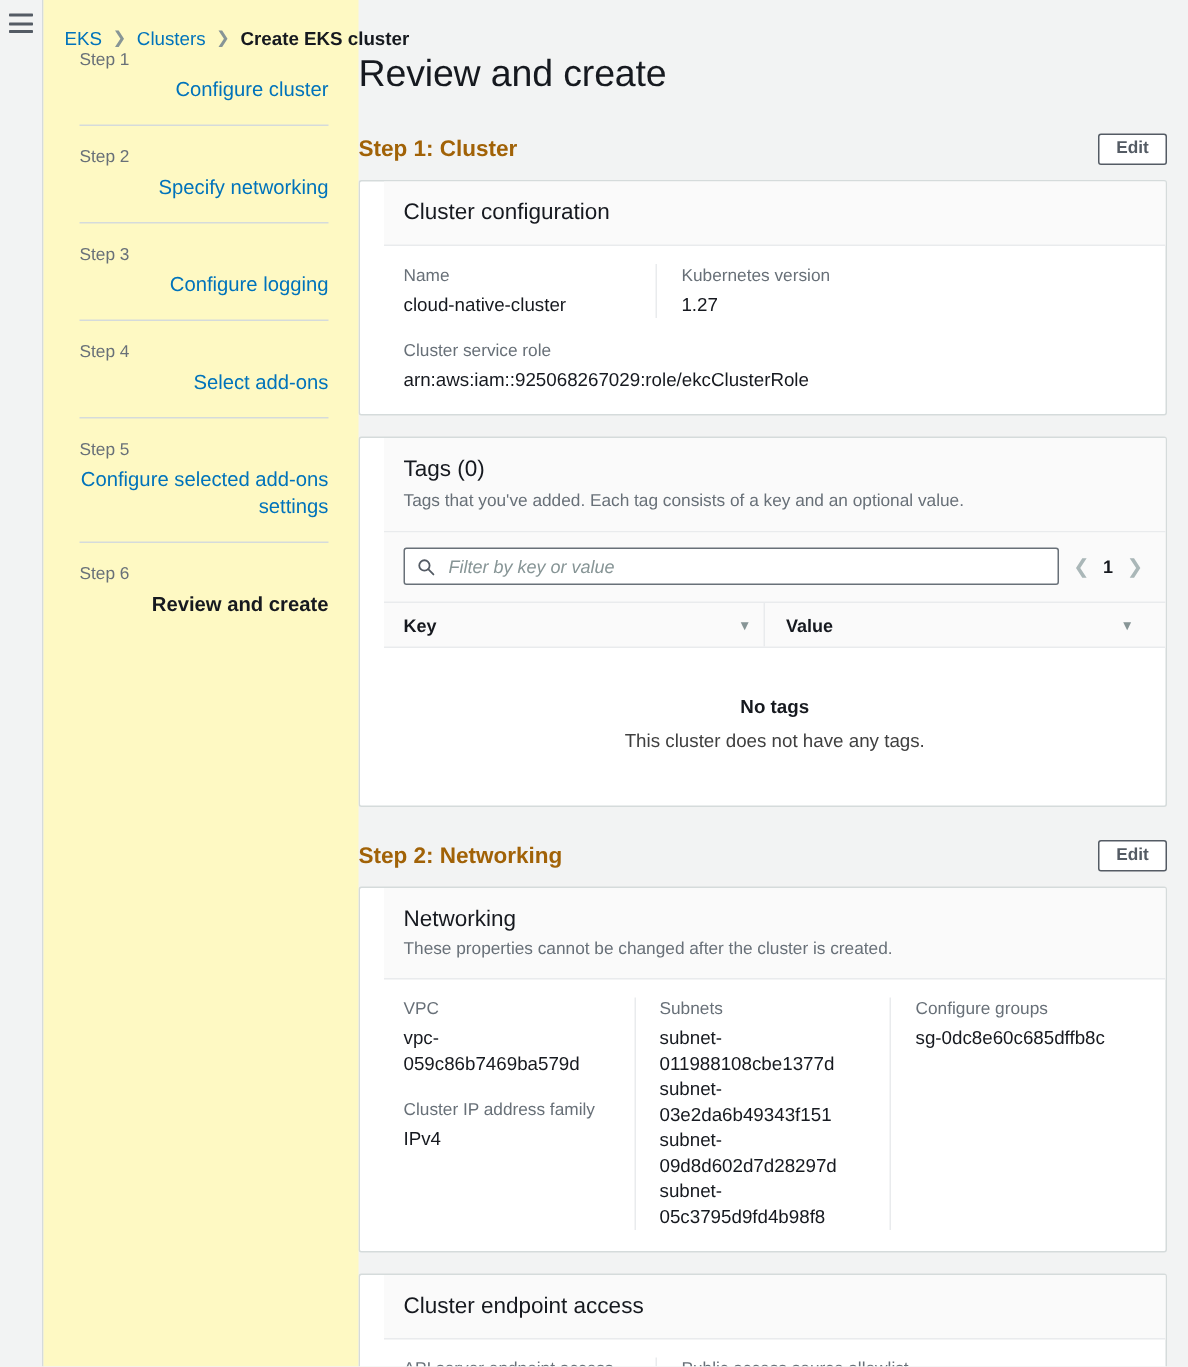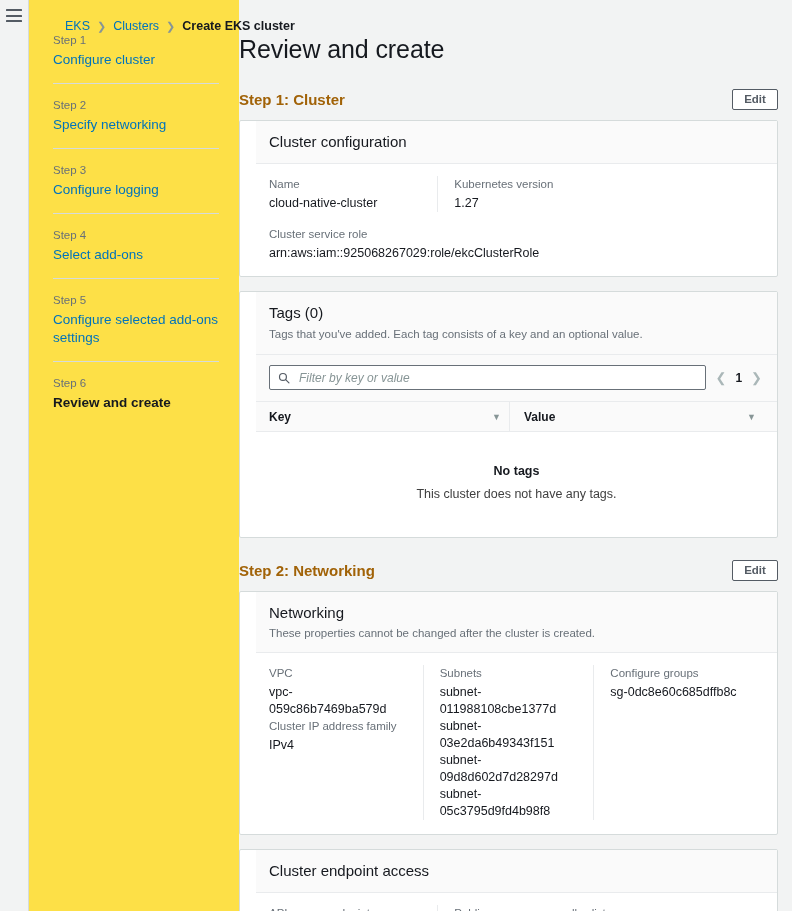--- a/index.html
+++ b/index.html
@@ -26,46 +26,46 @@
     width: 16px; height: 13px;
     margin: 0 auto;
     display: flex; flex-direction: column; justify-content: space-between;
     cursor: pointer;
   }
   .hamburger span { display:block; height: 2px; background: #545b64; border-radius: .5px; }
 
   
   .steps-col {
     width: 210px; flex: 0 0 210px;
-    background: #fde047;
+    background: #fef9c3;
     padding: 33px 20px 12px 24px;
   }
   .step-block { padding-bottom: 14px; }
   .step-block + .step-block { border-top: 1px solid #d5dbdb; padding-top: 14px; }
   .step-num {
     font-size: 11.5px; color: #687078; line-height: 15px; margin-bottom: 3px;
   }
   .step-link {
-    font-size: 13.5px; line-height: 18px; color: #0073bb; cursor: pointer;
+    font-size: 13.5px; line-height: 18px; color: #0073bb; cursor: pointer; text-align: right;
   }
   .step-link.current { color: #16191f; font-weight: 700; cursor: default; }
 
   
   .content {
     flex: 1 1 auto;
     padding: 6px 14px 0 0;
     overflow: hidden;
   }
 
   .breadcrumb {
     display: flex; align-items: center;
     font-size: 12.5px; line-height: 16px;
     padding: 9px 0 0 22px;
     margin-left: -206px;
-    position: absolute; top: 9px; left: 249px;
+    position: absolute; top: 9px; left: 227px;
   }
   .crumb { color: #0073bb; cursor: pointer; }
   .crumb.last { color: #16191f; font-weight: 700; cursor: default; }
   .crumb-sep {
     color: #879596; margin: 0 7px; font-size: 11px; display: inline-block;
     transform: translateY(-.5px);
   }
 
   .page-title {
     font-size: 25px; font-weight: 400; line-height: 30px;
@@ -107,21 +107,21 @@
   .card-title { font-size: 15px; font-weight: 400; color: #16191f; line-height: 20px; }
   .card-sub { font-size: 11.5px; color: #687078; line-height: 16px; margin-top: 2px; }
 
   .card-body { padding: 12px 13px 14px 13px; }
 
   .cols { display: flex; }
   .col { flex: 1 1 0; padding-right: 14px; }
   .col + .col { border-left: 1px solid #e9ebed; padding-left: 16px; }
   .col.narrow { flex: 0 0 34%; }
 
-  .field { }
+  .field { margin-bottom: 14px; }
   .field:last-child { margin-bottom: 0; }
   .field-label { font-size: 11.5px; color: #687078; line-height: 16px; margin-bottom: 3px; }
   .field-value { font-size: 12.5px; color: #16191f; line-height: 17px; }
   .field-value .line { display: block; }
 
   
   .tags-header { padding: 11px 13px 12px 13px; background:#fafafa; border-bottom:1px solid #e9ebed; }
   .tags-title { font-size: 15px; color: #16191f; line-height: 20px; }
   .tags-desc { font-size: 11.5px; color: #687078; line-height: 16px; margin-top: 3px; }
 

